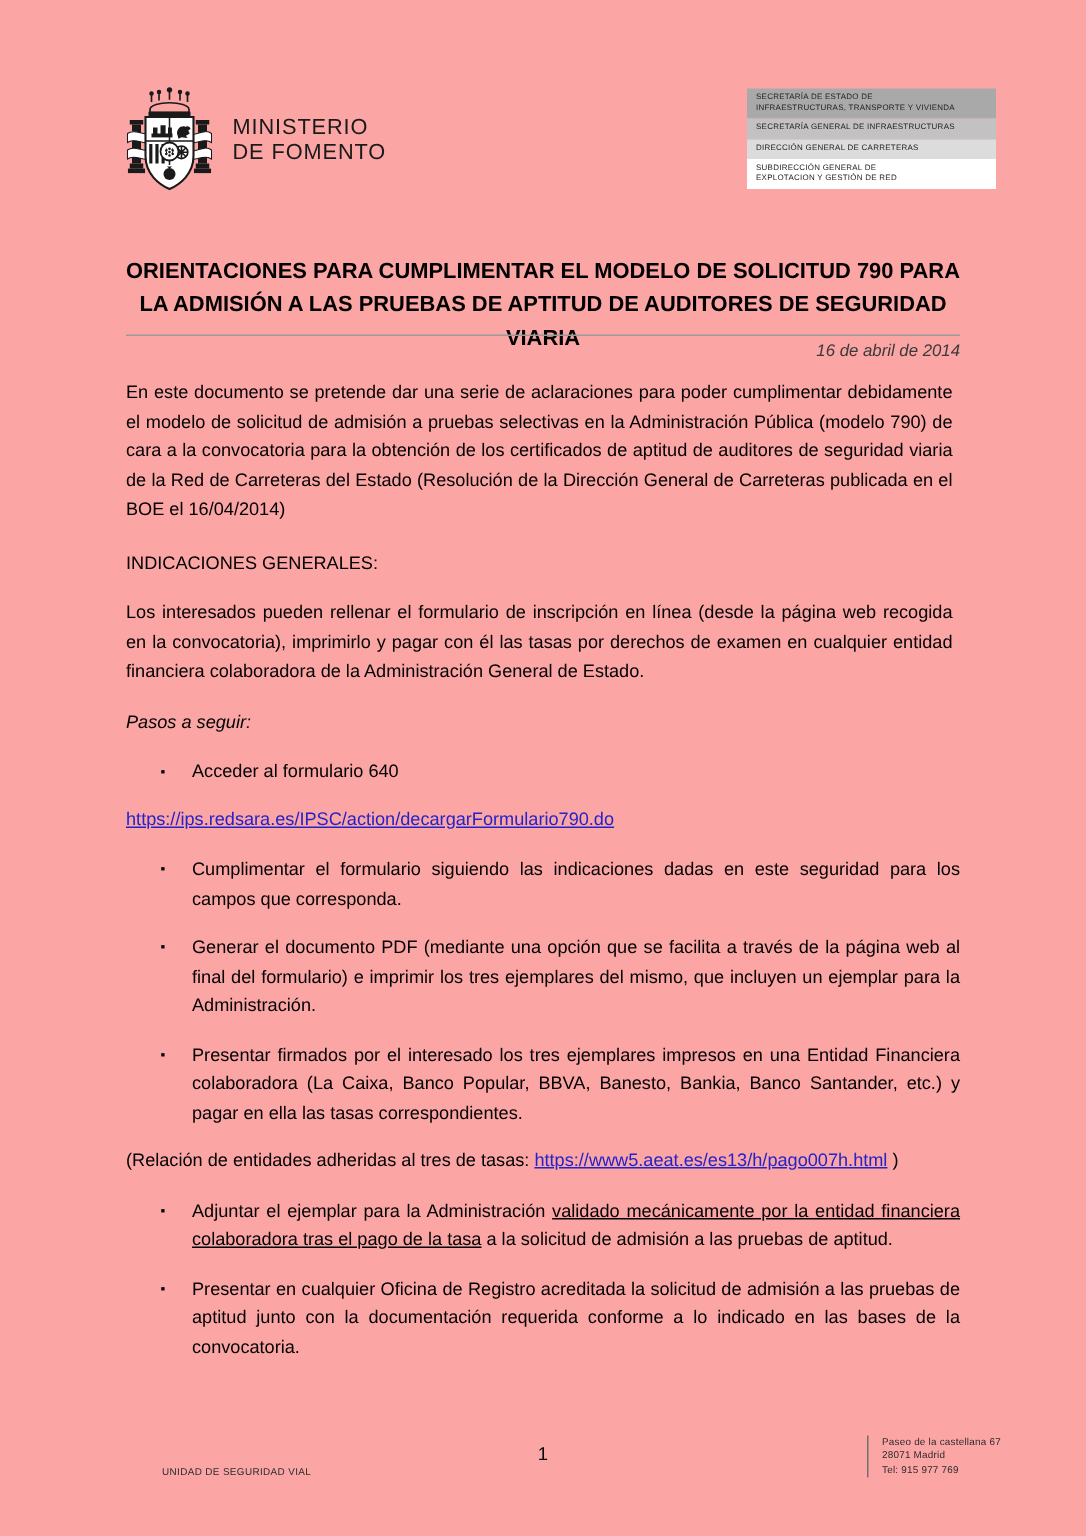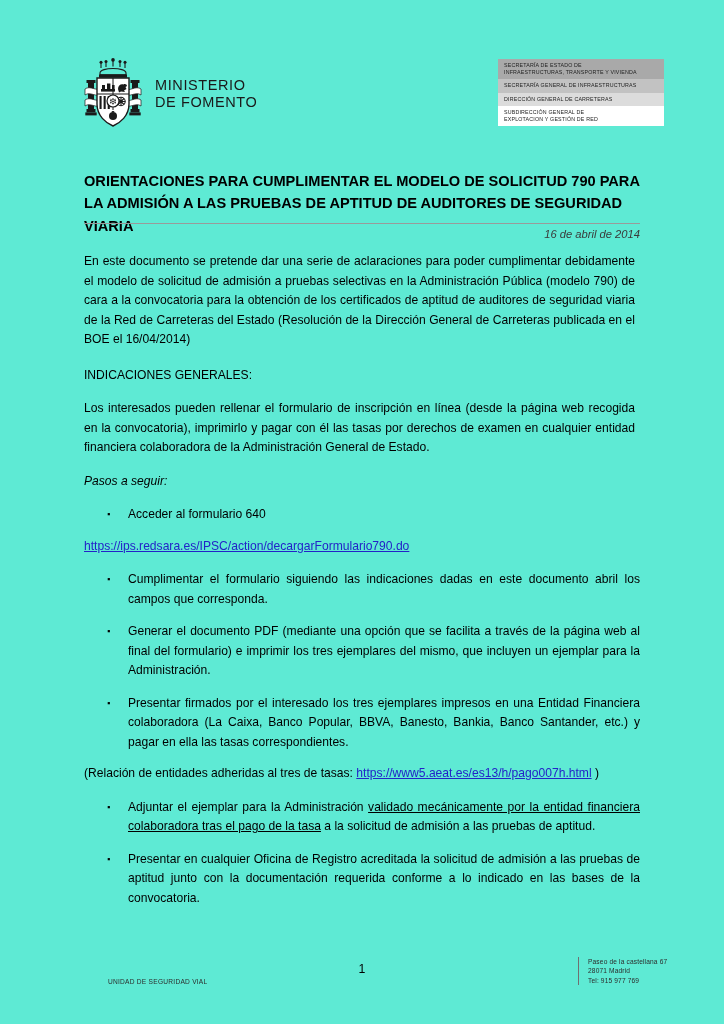--- a/index.html
+++ b/index.html
@@ -14,21 +14,21 @@
     font-family: "Liberation Sans", sans-serif;
     color: #000000;
     overflow: hidden;
   }
 
   .page {
     position: absolute;
     left: 0; top: 0;
     width: 724px;
     height: 1024px;
-    background: #5eead4;
+    background: #fca5a5;
   }
 
   
   .doc-header {
     position: absolute;
     left: 0; top: 0;
     width: 724px;
     height: 150px;
   }
 
@@ -70,21 +70,21 @@
   .org-row-2 { background: #c2c2c2; }
   .org-row-3 { background: #dcdcdc; }
   .org-row-4 { background: #ffffff; }
 
   
   .doc-title {
     position: absolute;
     left: 84px;
     top: 160px;
     width: 556px;
-    text-align: left;
+    text-align: center;
     font-size: 14.6px;
     font-weight: bold;
     line-height: 22.5px;
     color: #000;
   }
   .title-rule {
     position: absolute;
     left: 84px;
     top: 223px;
     width: 556px;
@@ -333,21 +333,21 @@
       </li>
     </ul>
 
     <p class="link-par">
       <a class="doc-link" href="#">https://ips.redsara.es/IPSC/action/decargarFormulario790.do</a>
     </p>
 
     <ul class="bullets">
       <li>
         <span class="bullet-mark">▪</span>
-        <span>Cumplimentar el formulario siguiendo las indicaciones dadas en este documento abril los campos que corresponda.</span>
+        <span>Cumplimentar el formulario siguiendo las indicaciones dadas en este seguridad para los campos que corresponda.</span>
       </li>
       <li>
         <span class="bullet-mark">▪</span>
         <span>Generar el documento PDF (mediante una opción que se facilita a través de la página web al final del formulario) e imprimir los tres ejemplares del mismo, que incluyen un ejemplar para la Administración.</span>
       </li>
       <li>
         <span class="bullet-mark">▪</span>
         <span>Presentar firmados por el interesado los tres ejemplares impresos en una Entidad Financiera colaboradora (La Caixa, Banco Popular, BBVA, Banesto, Bankia, Banco Santander, etc.) y pagar en ella las tasas correspondientes.</span>
       </li>
     </ul>

